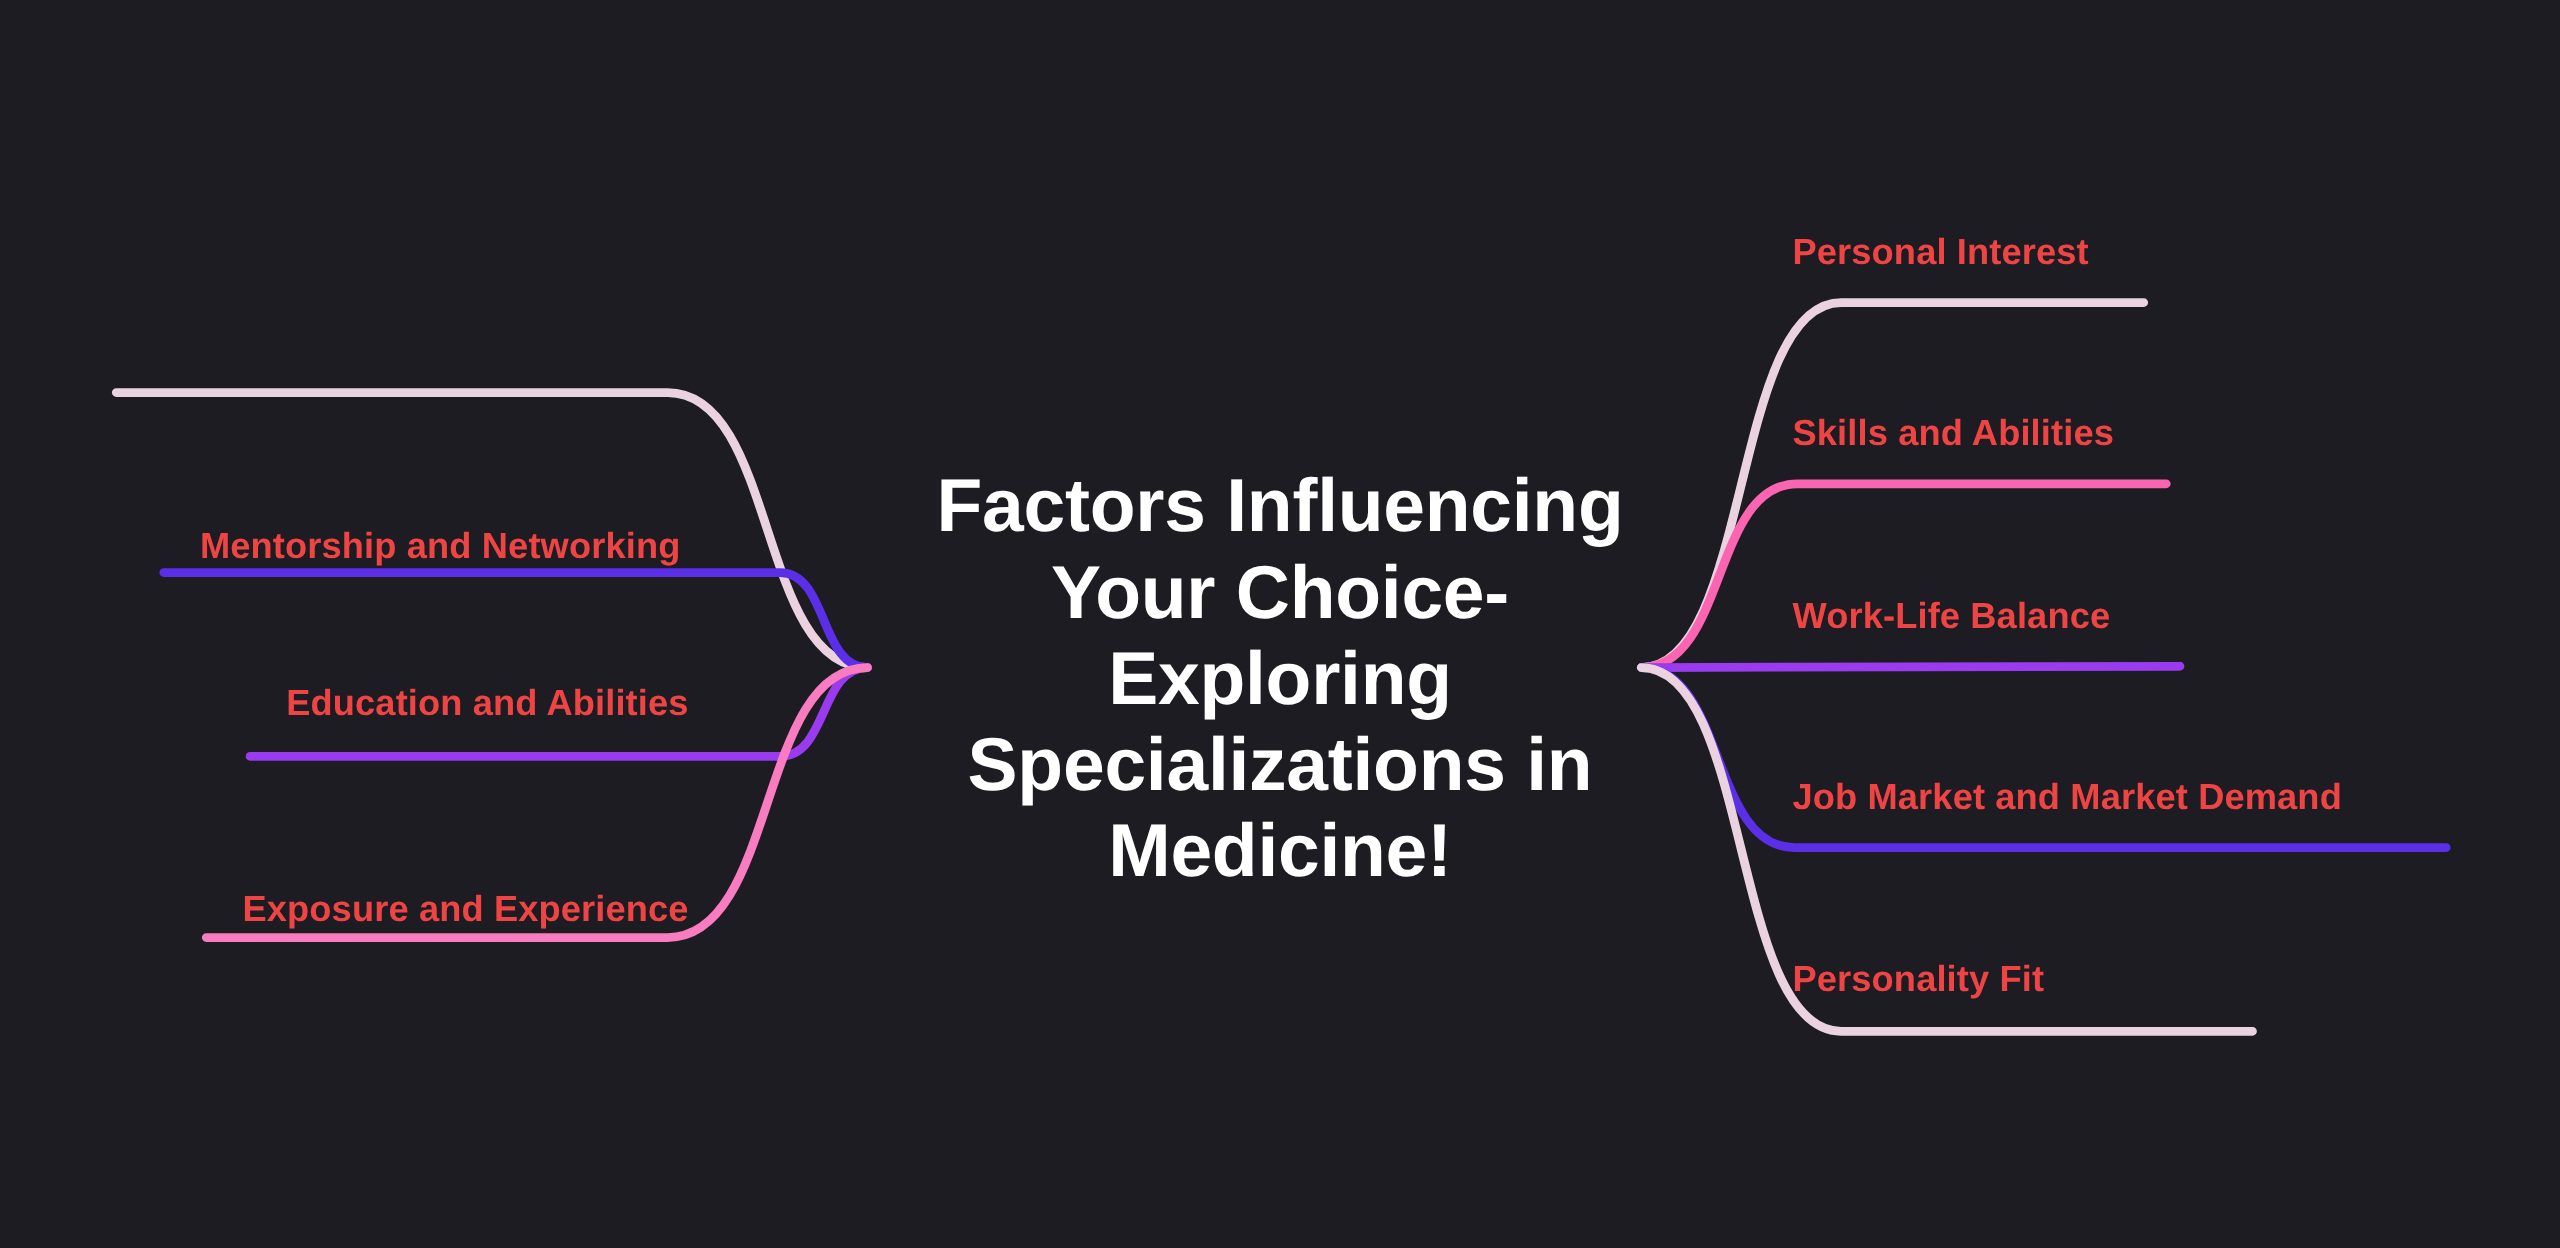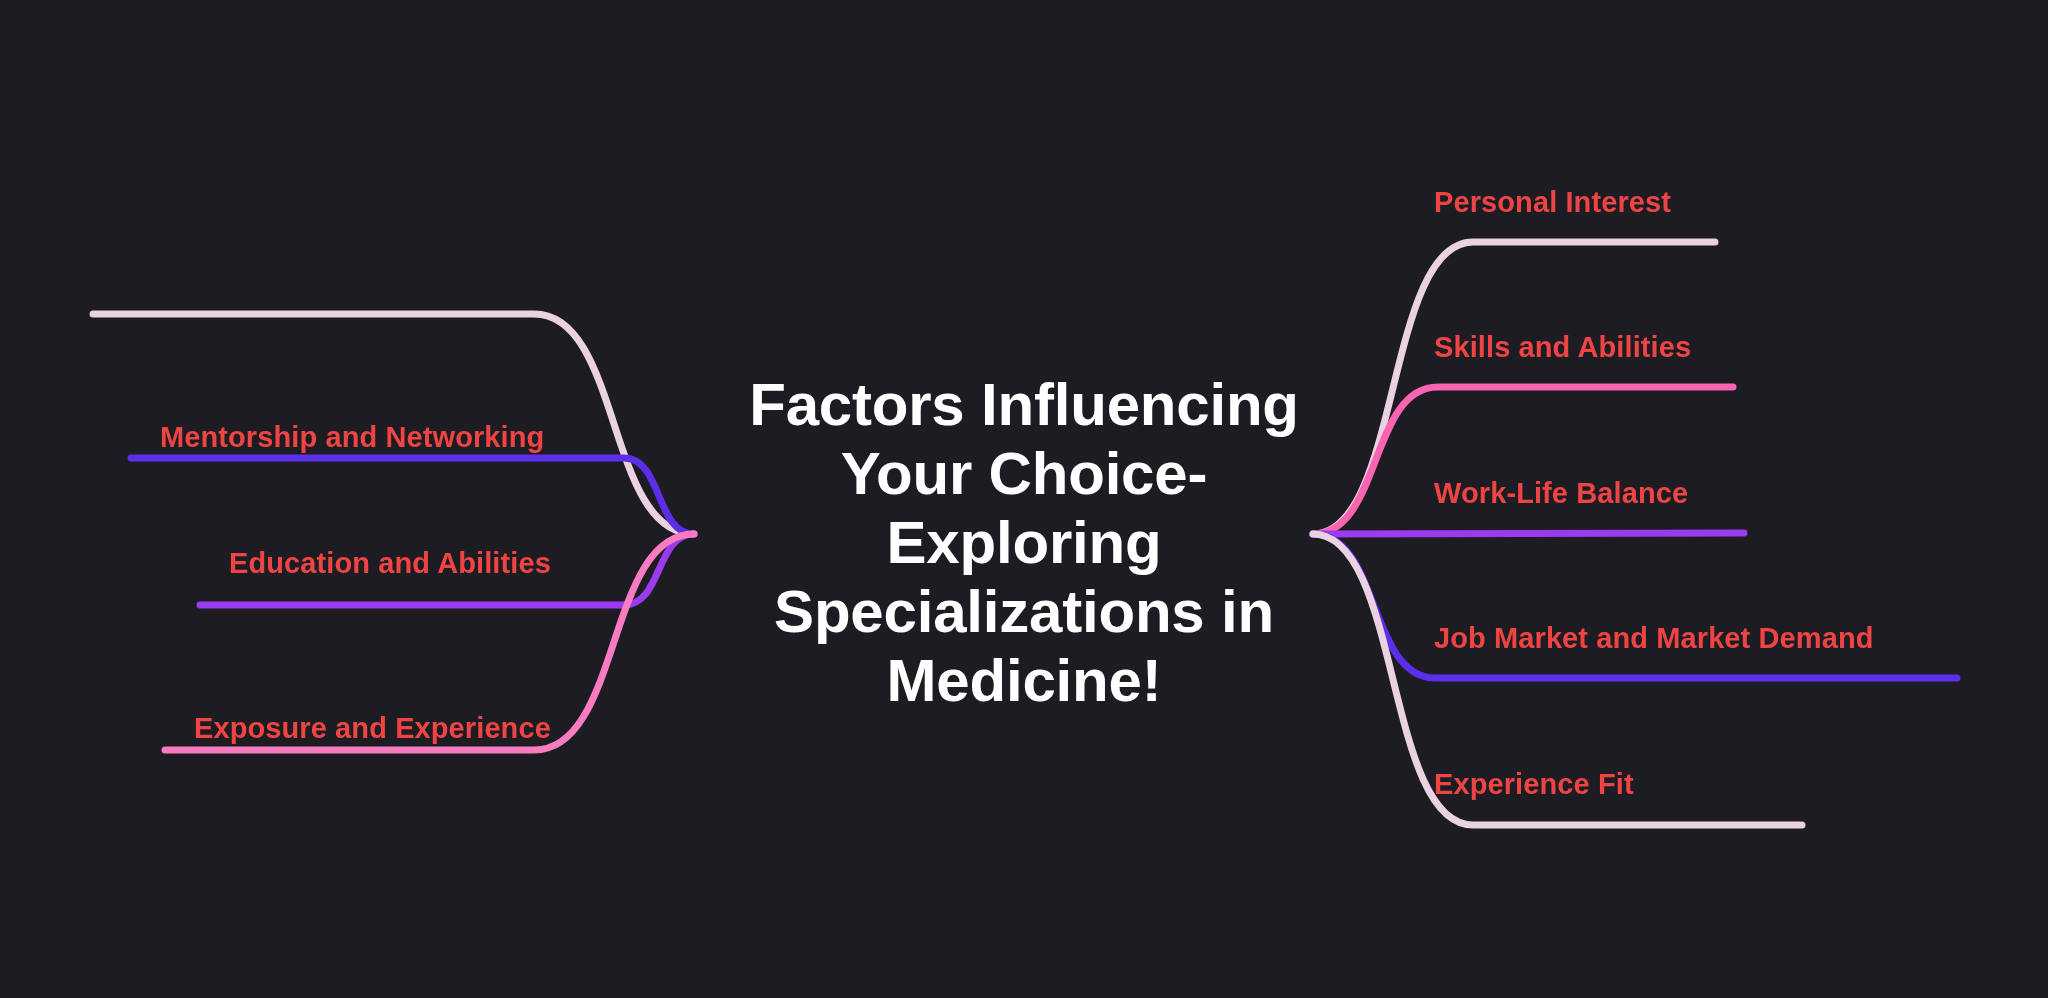--- a/index.html
+++ b/index.html
@@ -61,14 +61,14 @@
 
   <div id="center-title">Factors Influencing Your Choice- Exploring Specializations in Medicine!</div>
 
     <div class="node-label" style="left: 160px; top: 420px;">Mentorship and Networking</div>
     <div class="node-label" style="left: 229px; top: 546px;">Education and Abilities</div>
     <div class="node-label" style="left: 194px; top: 692px; margin-top: 19px;">Exposure and Experience</div>
     <div class="node-label" style="left: 1434px; top: 185px;">Personal Interest</div>
     <div class="node-label" style="left: 1434px; top: 330px;">Skills and Abilities</div>
     <div class="node-label" style="left: 1434px; top: 476px;">Work-Life Balance</div>
     <div class="node-label" style="left: 1434px; top: 621px;">Job Market and Market Demand</div>
-    <div class="node-label" style="left: 1434px; top: 767px;">Experience Fit</div>
+    <div class="node-label" style="left: 1434px; top: 767px;">Personality Fit</div>
   </div>
 
 </body></html>

